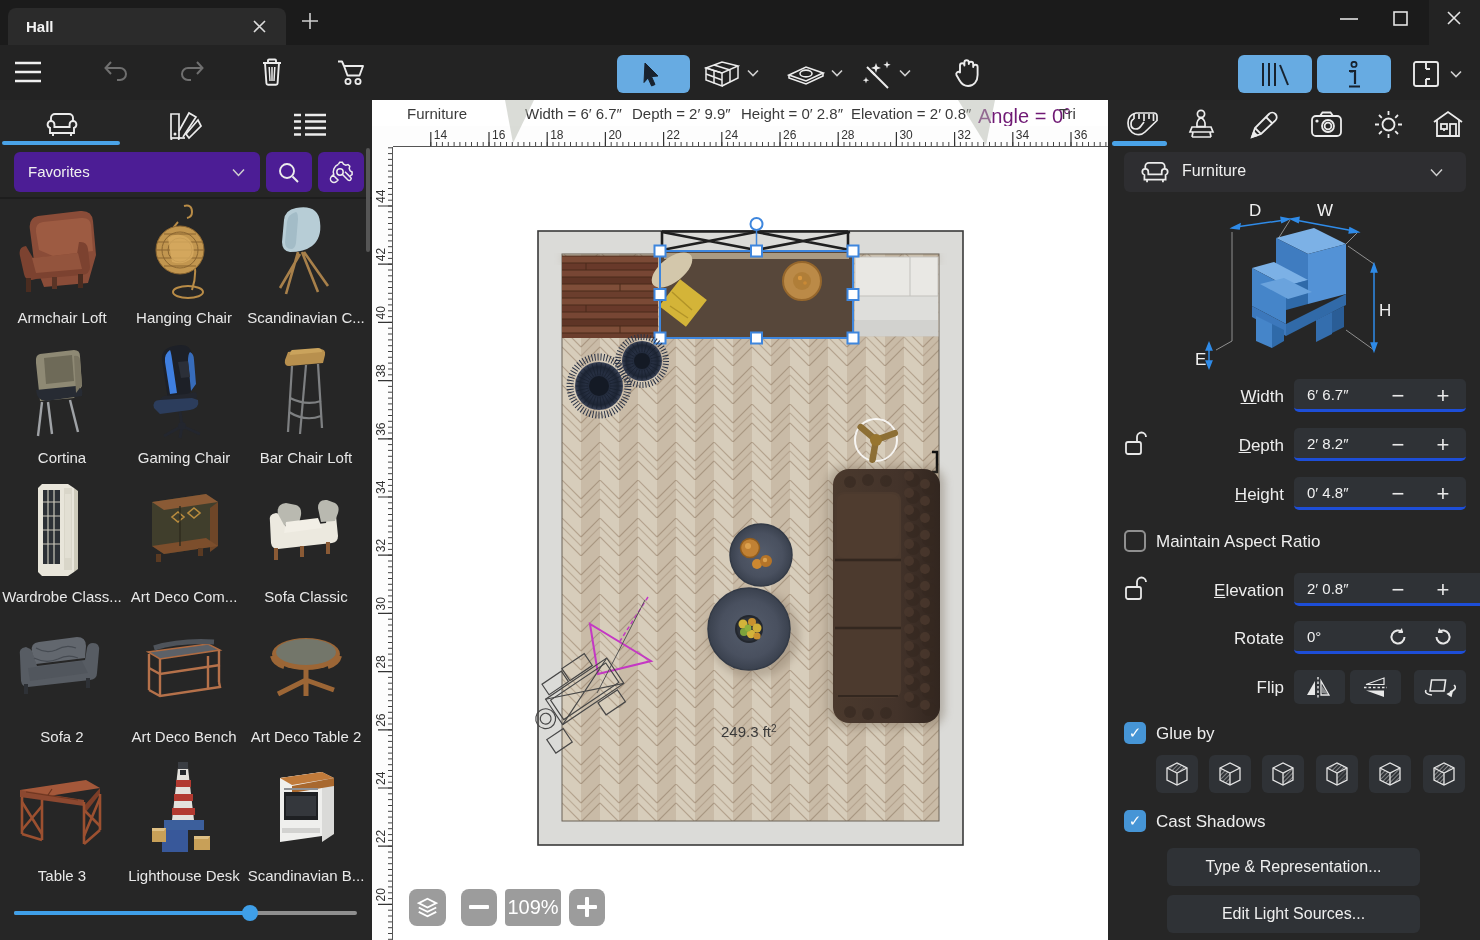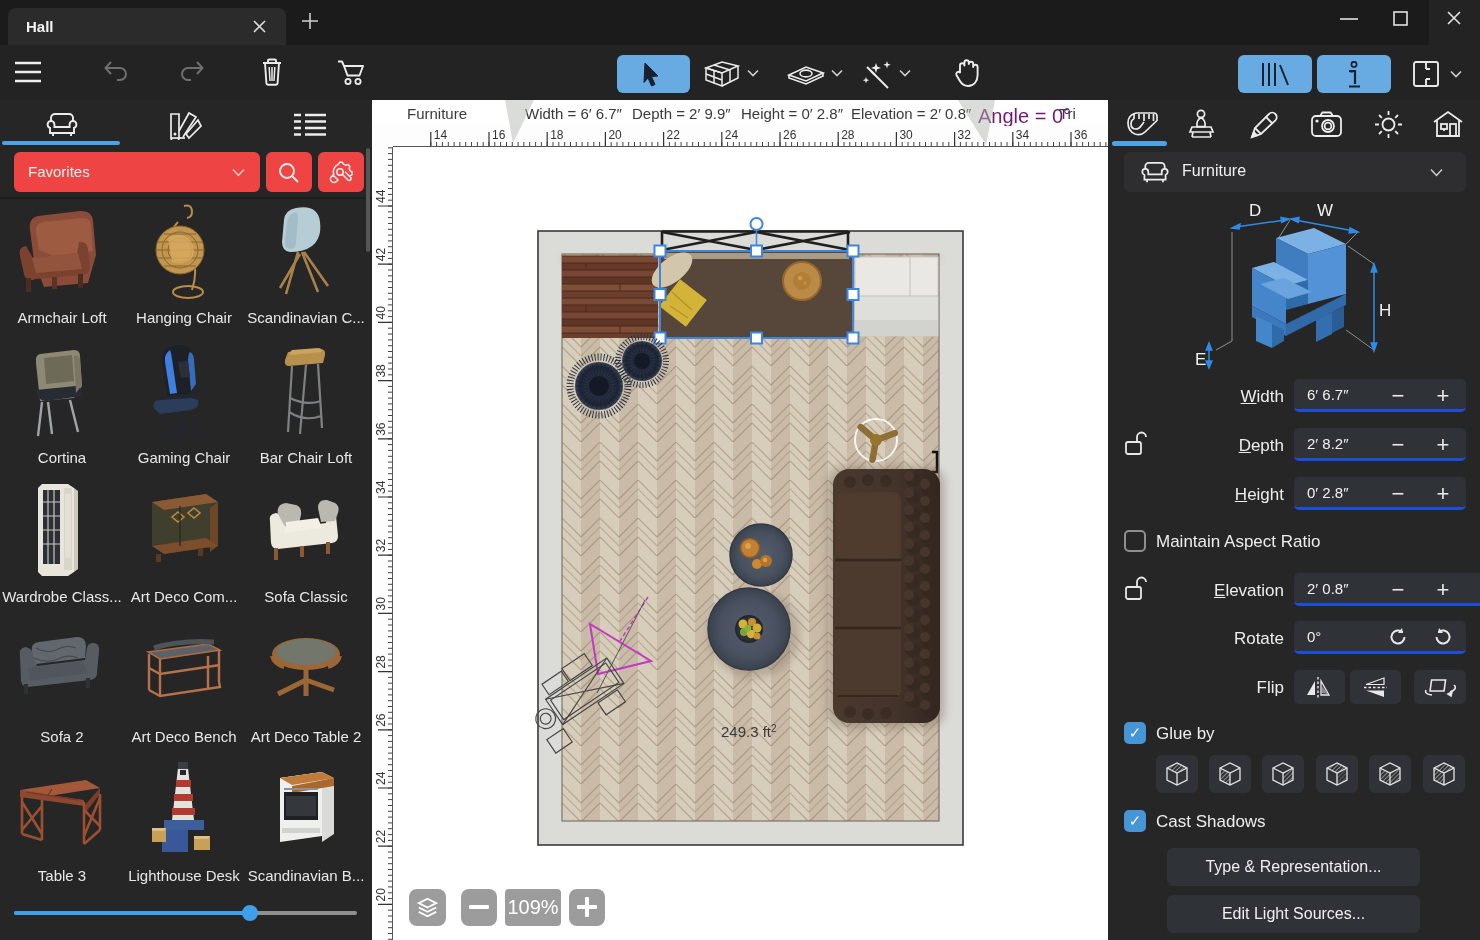--- a/index.html
+++ b/index.html
@@ -7,21 +7,21 @@
 #root{position:absolute;left:0;top:0;width:1480px;height:940px;background:#232323}
 
 #tabbar{left:0;top:0;width:1429px;height:45px;background:#1b1b1b}
 #tab{left:8px;top:8px;width:278px;height:37px;background:#2b2b2b;border-radius:8px 8px 0 0;color:#f2f2f2;font-size:15px;font-weight:bold}
 #tab .lbl{position:absolute;left:18px;top:10px;font-weight:700}
 
 #toolbar{left:0;top:45px;width:1480px;height:55px;background:#232323}
 .bluebtn{background:#67abe2;border-radius:6px}
 
 #lpanel{left:0;top:100px;width:372px;height:840px;background:#262626}
-.lselect{background:#ef4444;border-radius:6px}
+.lselect{background:#4c1d95;border-radius:6px}
 .gname{position:absolute;width:122px;text-align:center;color:#e8e8e8;font-size:15px}
 
 #canvas{left:372px;top:100px;width:736px;height:840px;background:#ffffff}
 
 #rpanel{left:1108px;top:100px;width:372px;height:840px;background:#262626}
 .rlabel{position:absolute;color:#ededed;font-size:17px;text-align:right}
 .rbox{position:absolute;background:#2f3236;border-radius:5px;border-bottom:3px solid #1d4ed8}
 .rbox .val{position:absolute;left:13px;top:7px;color:#f0f0f0;font-size:15px}
 .pmbtn{position:absolute;color:#e8e8e8;font-size:22px;font-weight:400;text-align:center;width:30px}
 .chk{position:absolute;width:22px;height:22px;border-radius:5px}
@@ -839,21 +839,21 @@
         </g>
       </svg>
     <div class="rlabel" style="left:60px;top:336px;width:116px"><u>D</u>epth</div>
     <div class="rbox" style="left:186px;top:328px;width:172px;height:33px">
         <span class="val">2′ 8.2″</span>
       </div>
     <div class="pmbtn" style="left:275px;top:332px">−</div>
       <div class="pmbtn" style="left:320px;top:332px">+</div>
     <div class="rlabel" style="left:60px;top:385px;width:116px"><u>H</u>eight</div>
     <div class="rbox" style="left:186px;top:377px;width:172px;height:33px">
-        <span class="val">0′ 2.8″</span>
+        <span class="val">0′ 4.8″</span>
       </div>
     <div class="pmbtn" style="left:275px;top:381px">−</div>
       <div class="pmbtn" style="left:320px;top:381px">+</div>
 
     <div class="chk off" style="left:16px;top:430px"></div>
     <span class="abs" style="left:48px;top:432px;color:#ededed;font-size:17px">Maintain Aspect Ratio</span>
 
     <svg class="abs" style="left:16px;top:475px" width="24" height="28" viewBox="0 0 24 28">
         <g fill="none" stroke="#e8e8e8" stroke-width="1.8">
           <rect x="2" y="12" width="15" height="12" rx="2"></rect>

